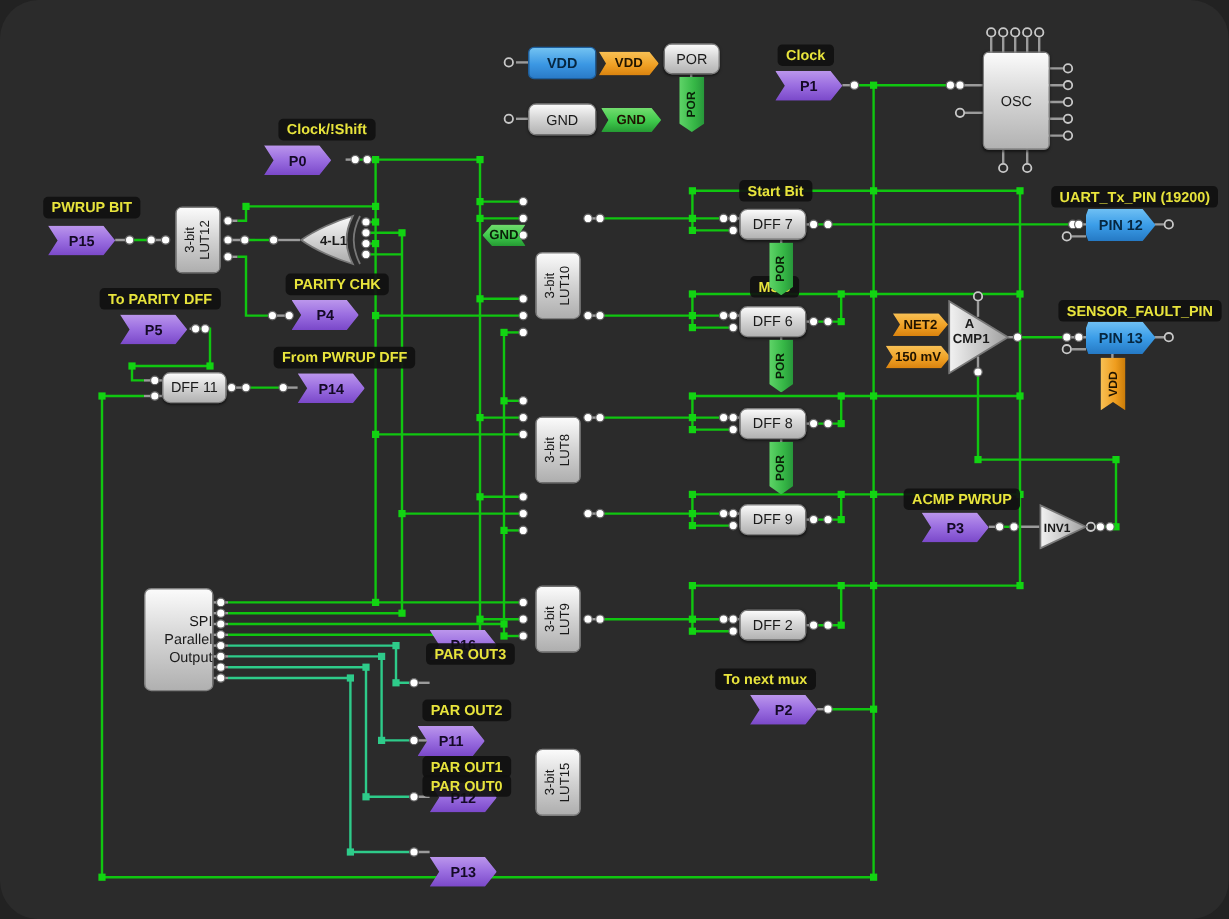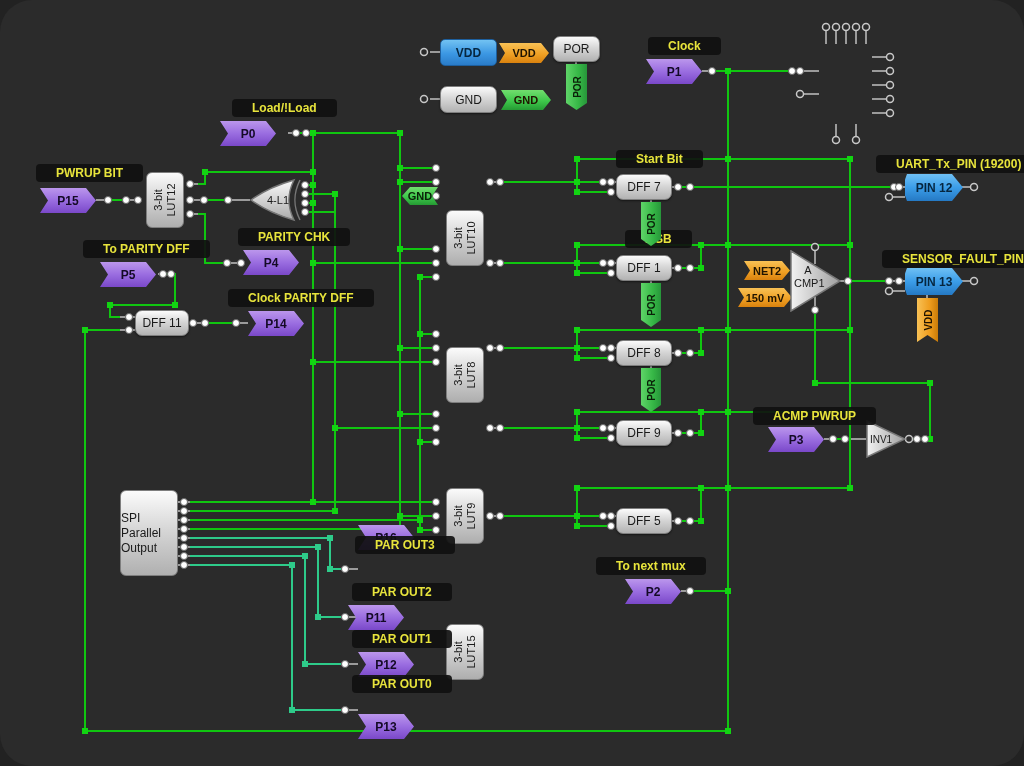--- a/index.html
+++ b/index.html
@@ -1,21 +1,21 @@
 <!DOCTYPE html>
 <html><head>
 <meta charset="utf-8">
 <style>
   html,body{margin:0;padding:0;background:#222;}
   #canvas{position:relative;width:1024px;height:766px;background:#2b2b2b;overflow:hidden;
           font-family:"Liberation Sans",sans-serif;border-radius:32px;}
   #wires{position:absolute;left:0;top:0;z-index:1;}
   .comp{position:absolute;z-index:2;box-sizing:border-box;}
   .lbl{position:absolute;z-index:5;background:rgba(16,16,16,.92);color:#e8e43c;
-       font:bold 12px "Liberation Sans",sans-serif;padding:2px 20px;border-radius:4px;white-space:nowrap;}
+       font:bold 12px "Liberation Sans",sans-serif;padding:2px 7px;border-radius:4px;white-space:nowrap;}
   .lbl.under{z-index:2;}
   .grayblk{background:linear-gradient(180deg,#fbfbfb 0%,#d7d7d7 45%,#b2b2b2 100%);
        border:1px solid #7e7e7e;border-radius:7px;color:#1a1a1a;
        display:flex;align-items:center;justify-content:center;font-size:12px;
        box-shadow:0 1px 2px rgba(0,0,0,.5);}
   .blueblk{background:linear-gradient(180deg,#72c2f2 0%,#3b97e3 55%,#2a7bc8 100%);
        border:1px solid #1d5f9e;border-radius:5px;color:#06263f;
        display:flex;align-items:center;justify-content:center;font-size:12px;font-weight:bold;}
   .pinP{clip-path:polygon(0% 0%,calc(100% - 10px) 0%,100% 50%,calc(100% - 10px) 100%,0% 100%,8px 50%);
        background:linear-gradient(180deg,#bb96ec 0%,#9a6de0 50%,#7a48c9 100%);
@@ -35,22 +35,22 @@
        background:linear-gradient(90deg,#5fd468 0%,#36b746 60%,#27963a 100%);position:absolute;z-index:3;}
   .ribbonV{clip-path:polygon(0 0,100% 0,100% 100%,50% calc(100% - 7px),0 100%);
        background:linear-gradient(90deg,#f8c155 0%,#ef9d1e 60%,#c97b08 100%);position:absolute;z-index:3;}
   .vtext{position:absolute;left:50%;top:50%;transform:translate(-50%,-50%) rotate(-90deg);
        white-space:nowrap;font-size:10px;font-weight:bold;color:#0a2008;}
   .lutblk{background:linear-gradient(180deg,#fbfbfb 0%,#d2d2d2 50%,#aeaeae 100%);
        border:1px solid #7e7e7e;border-radius:6px;position:relative;}
   .lutblk .vtext{font-size:11px;font-weight:normal;color:#1a1a1a;text-align:center;line-height:1.15;}
   .spiblk{background:linear-gradient(180deg,#fbfbfb 0%,#d7d7d7 45%,#b0b0b0 100%);
        border:1px solid #7e7e7e;border-radius:6px;color:#1a1a1a;font-size:12px;
-       display:flex;flex-direction:column;align-items:flex-start;justify-content:center;line-height:1.25;}
-  .tri{position:absolute;z-index:2;}
+       display:flex;flex-direction:column;align-items:flex-end;justify-content:center;line-height:1.25;}
+  .tri{position:absolute;z-index:2;font-weight:bold;}
   .tritext{position:absolute;z-index:3;color:#1a1a1a;font-size:11px;line-height:1.2;text-align:center;}
 </style>
 </head>
 <body>
 
 <div id="canvas">
 
 <svg id="wires" width="1024" height="766">
   <g stroke="#9b9b9b" stroke-width="2">
     <line x1="430" y1="52" x2="440" y2="52"></line>
@@ -409,20 +409,21 @@
 <div class="comp blueblk" style="left:440px;top:39px;width:57px;height:27px">VDD</div>
 <div class="comp tagR orange" style="left:499px;top:43px;width:50px;height:20px">VDD</div>
 <div class="comp grayblk" style="left:440px;top:86px;width:57px;height:27px">GND</div>
 <div class="comp tagR green" style="left:501px;top:90px;width:50px;height:20px">GND</div>
 <div class="comp grayblk" style="left:553px;top:36px;width:47px;height:26px">POR</div>
 <div class="ribbon" style="left:566px;top:64px;width:21px;height:46px">
   <span class="vtext">POR</span>
 </div>
 <div class="lbl" style="left:648px;top:37px">Clock</div>
 <div class="comp pinP" style="left:646px;top:59px;width:56px;height:25px">P1</div>
+<div class="comp grayblk" style="left:819px;top:43px;width:56px;height:82px;border-radius:5px">OSC</div>
 
 <div class="lbl" style="left:36px;top:164px">PWRUP BIT</div>
 <div class="comp pinP" style="left:40px;top:188px;width:56px;height:25px">P15</div>
 <div class="comp lutblk" style="left:146px;top:172px;width:38px;height:56px">
   <span class="vtext"><span>3-bit</span><br><span>LUT12</span></span>
 </div>
 <div class="comp tri" style="left:248px;top:178px;width:56px;height:44px">
   <svg width="56" height="44" viewBox="0 0 56 44">
     <defs>
           <linearGradient id="gg" x1="0" y1="0" x2="0" y2="1">
@@ -430,54 +431,54 @@
             <stop offset="1" stop-color="#ababab"></stop>
           </linearGradient>
         </defs>
     <g transform="scale(-1,1) translate(-56,0)">
       <path d="M10,2 C24,6 42,14 53,22 C42,30 24,38 10,42 C17,28 17,16 10,2 Z" fill="url(#gg)" stroke="#787878" stroke-width="1.5"></path>
       <path d="M4,2 C11,16 11,28 4,42" fill="none" stroke="#787878" stroke-width="1.5"></path>
     </g>
     <text x="30" y="26" font-size="11" fill="#1a1a1a" text-anchor="middle" font-family="Liberation Sans, sans-serif">4-L1</text>
   </svg>
 </div>
-<div class="lbl" style="left:232px;top:99px">Load/!Load</div>
+<div class="lbl" style="left:232px;top:99px">Clock/!Shift</div>
 <div class="comp pinP" style="left:220px;top:121px;width:56px;height:25px">P0</div>
 <div class="lbl" style="left:238px;top:228px">PARITY CHK</div>
 <div class="comp pinP" style="left:243px;top:250px;width:56px;height:25px">P4</div>
 <div class="lbl" style="left:83px;top:240px">To PARITY DFF</div>
 <div class="comp pinP" style="left:100px;top:262px;width:56px;height:25px">P5</div>
 <div class="comp grayblk" style="left:135px;top:310px;width:54px;height:26px">DFF 11</div>
-<div class="lbl" style="left:228px;top:289px">Clock PARITY DFF</div>
+<div class="lbl" style="left:228px;top:289px">From PWRUP DFF</div>
 <div class="comp pinP" style="left:248px;top:311px;width:56px;height:25px">P14</div>
 
 <div class="comp lutblk" style="left:446px;top:154px;width:38px;height:56px">
   <span class="vtext"><span>3-bit</span><br><span>LUT10</span></span>
 </div>
 <div class="comp tagL green" style="left:402px;top:187px;width:36px;height:18px">GND</div>
 <div class="comp grayblk" style="left:616px;top:174px;width:56px;height:26px">DFF 7</div>
 <div class="lbl" style="left:616px;top:150px">Start Bit</div>
 
 <div class="comp lutblk" style="left:446px;top:235px;width:38px;height:56px">
   <span class="vtext"><span>3-bit</span><br><span>LUT8</span></span>
 </div>
-<div class="comp grayblk" style="left:616px;top:255px;width:56px;height:26px">DFF 1</div>
+<div class="comp grayblk" style="left:616px;top:255px;width:56px;height:26px">DFF 6</div>
 <div class="lbl under" style="left:625px;top:230px">MSB</div>
 
 <div class="comp lutblk" style="left:446px;top:320px;width:38px;height:56px">
   <span class="vtext"><span>3-bit</span><br><span>LUT9</span></span>
 </div>
 <div class="comp grayblk" style="left:616px;top:340px;width:56px;height:26px">DFF 8</div>
 
 <div class="comp lutblk" style="left:446px;top:400px;width:38px;height:56px">
   <span class="vtext"><span>3-bit</span><br><span>LUT15</span></span>
 </div>
 <div class="comp grayblk" style="left:616px;top:420px;width:56px;height:26px">DFF 9</div>
 
-<div class="comp grayblk" style="left:616px;top:508px;width:56px;height:26px">DFF 5</div>
+<div class="comp grayblk" style="left:616px;top:508px;width:56px;height:26px">DFF 2</div>
 
 <div class="ribbon" style="left:641px;top:202px;width:20px;height:44px">
   <span class="vtext">POR</span>
 </div>
 <div class="ribbon" style="left:641px;top:283px;width:20px;height:44px">
   <span class="vtext">POR</span>
 </div>
 <div class="ribbon" style="left:641px;top:368px;width:20px;height:44px">
   <span class="vtext">POR</span>
 </div>
@@ -523,16 +524,16 @@
   <span>SPI</span>
   <span>Parallel</span>
   <span>Output</span>
 </div>
 <div class="lbl" style="left:355px;top:536px">PAR OUT3</div>
 <div class="comp pinP" style="left:358px;top:525px;width:56px;height:25px">P16</div>
 <div class="lbl" style="left:352px;top:583px">PAR OUT2</div>
 <div class="comp pinP" style="left:348px;top:605px;width:56px;height:25px">P11</div>
 <div class="lbl" style="left:352px;top:630px">PAR OUT1</div>
 <div class="comp pinP" style="left:358px;top:652px;width:56px;height:25px">P12</div>
-<div class="lbl" style="left:352px;top:675px">PAR OUT0</div>
+<div class="lbl" style="left:352px;top:646px">PAR OUT0</div>
 <div class="comp pinP" style="left:358px;top:714px;width:56px;height:25px">P13</div>
 
 </div>
 
 </body></html>

